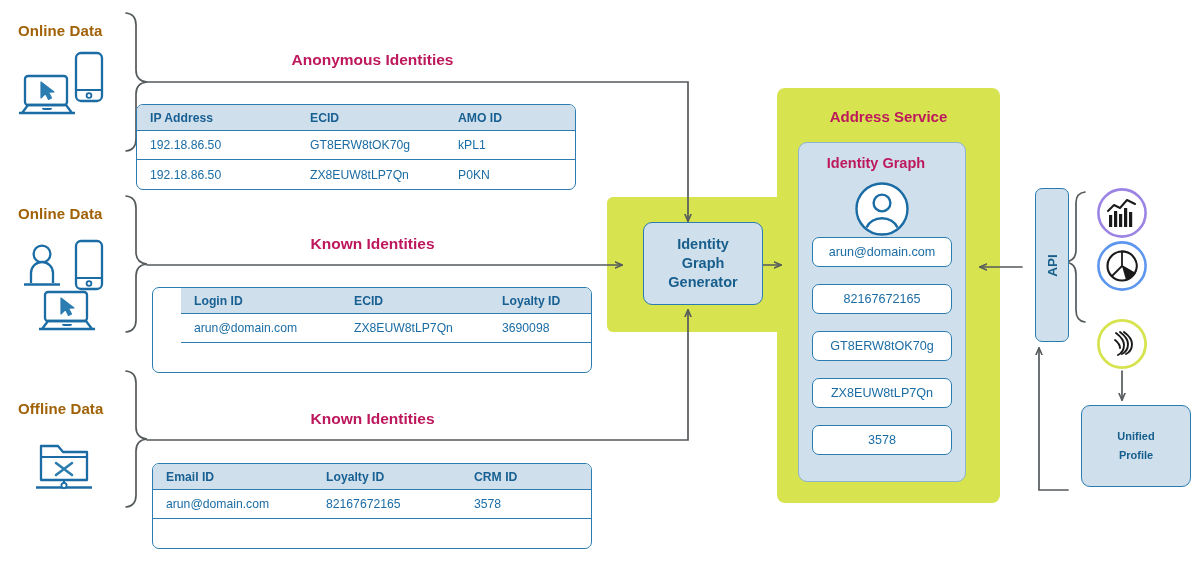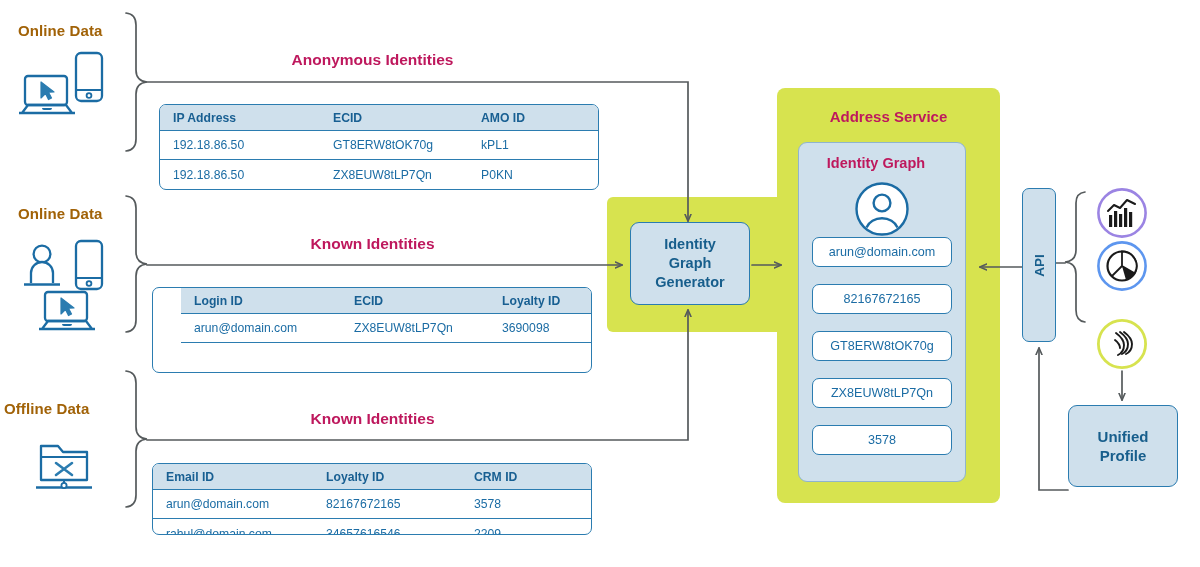--- a/index.html
+++ b/index.html
@@ -22,21 +22,21 @@
   .tbl .row.body{border-bottom:1.4px solid #2b7cb0;}
   .tbl .row.body.last{border-bottom:none;}
   .tbl .c{font-size:12.2px;color:#1b6ca4;padding-left:13px;box-sizing:border-box;
           white-space:nowrap;overflow:hidden;}
   .tbl .row.hdr .c{font-weight:bold;color:#185f92;}
   .c1{width:160px;} .c2{width:148px;} .c3{flex:1;}
 
   
   .bbox{position:absolute;background:#cfe0ec;border:1.7px solid #2b7cb0;
         border-radius:9px;box-sizing:border-box;display:flex;align-items:center;
-        justify-content:center;text-align:center;color:#175e8c;font-weight:bold;}
+        justify-content:center;text-align:center;color:#175e8c;font-weight:bold;margin-left:13px;}
 
   .pill{position:absolute;background:#ffffff;border:1.7px solid #2b7cb0;
         border-radius:7px;box-sizing:border-box;display:flex;align-items:center;
         justify-content:center;color:#1b6ca4;font-size:12.6px;}
 
   .greenblk{position:absolute;background:#d7e34f;}
 
   svg{display:block;overflow:visible;}
 </style>
 </head>
@@ -90,21 +90,21 @@
   </svg>
 
   <svg class="abs" style="left:74px;top:51px;width:30px;height:52px;" viewBox="0 0 30 52">
     <rect x="2" y="2" width="26" height="48" rx="5" fill="#fff" stroke="#1b6ca4" stroke-width="2.3"></rect>
     <line x1="2" y1="39" x2="28" y2="39" stroke="#1b6ca4" stroke-width="2"></line>
     <circle cx="15" cy="44.5" r="2.4" fill="none" stroke="#1b6ca4" stroke-width="1.8"></circle>
   </svg>
 
   <div class="abs sec-title" style="left:175px;top:51px;width:395px;">Anonymous Identities</div>
 
-  <div class="tbl" style="left:159px;top:104px;width:440px;height:86px;">
+  <div class="tbl" style="left:136px;top:104px;width:440px;height:86px;">
     <div class="row hdr">
       <div class="c c1">IP Address</div>
       <div class="c c2">ECID</div>
       <div class="c c3">AMO ID</div>
     </div>
     <div class="row body">
       <div class="c c1">192.18.86.50</div>
       <div class="c c2">GT8ERW8tOK70g</div>
       <div class="c c3">kPL1</div>
     </div>
@@ -144,48 +144,43 @@
       <div class="c c2">ECID</div>
       <div class="c c3">Loyalty ID</div>
     </div>
     <div class="row body">
       <div class="c c1">arun@domain.com</div>
       <div class="c c2">ZX8EUW8tLP7Qn</div>
       <div class="c c3">3690098</div>
     </div>
   </div>
 
-  <div class="abs label-head" style="left:4px;top:400px;">Offline Data</div>
+  <div class="abs label-head" style="left:18px;top:400px;">Offline Data</div>
 
   <svg class="abs" style="left:33px;top:438px;width:62px;height:52px;" viewBox="0 0 62 52">
     <path d="M8,8 L25,8 L30,14 L54,14 L54,42 L8,42 Z" fill="#fff" stroke="#1b6ca4" stroke-width="2.3" stroke-linejoin="round"></path>
     <line x1="8" y1="19" x2="54" y2="19" stroke="#1b6ca4" stroke-width="2"></line>
     <path d="M23,25 L39,37 M39,25 L23,37" stroke="#2b7cb0" stroke-width="2.6" stroke-linecap="round"></path>
     <line x1="31" y1="42" x2="31" y2="46" stroke="#1b6ca4" stroke-width="2"></line>
     <line x1="3" y1="49.5" x2="59" y2="49.5" stroke="#1b6ca4" stroke-width="2.3"></line>
     <circle cx="31" cy="47.5" r="2.6" fill="#fff" stroke="#1b6ca4" stroke-width="1.8"></circle>
   </svg>
 
   <div class="abs sec-title" style="left:175px;top:410px;width:395px;">Known Identities</div>
 
-  <div class="tbl" style="left:152px;top:463px;width:440px;height:72px;">
+  <div class="tbl" style="left:152px;top:463px;width:440px;height:86px;">
     <div class="row hdr">
       <div class="c c1">Email ID</div>
       <div class="c c2">Loyalty ID</div>
       <div class="c c3">CRM ID</div>
     </div>
     <div class="row body">
       <div class="c c1">arun@domain.com</div>
       <div class="c c2">82167672165</div>
       <div class="c c3">3578</div>
-    </div>
-    <div class="row body last">
-      <div class="c c1">rahul@domain.com</div>
-      <div class="c c2">34657616546</div>
-      <div class="c c3">2209</div>
     </div>
   </div>
 
   <div class="bbox" style="left:630px;top:222px;width:120px;height:83px;font-size:14.5px;line-height:19px;flex-direction:column;">
     <span>Identity</span>
     <span>Graph</span>
     <span>Generator</span>
   </div>
 
   <div class="abs sec-title" style="left:777px;top:108px;width:223px;font-size:15px;">Address Service</div>
@@ -234,18 +229,18 @@
   <svg class="abs" style="left:1096px;top:318px;width:52px;height:52px;" viewBox="0 0 52 52">
     <circle cx="26" cy="26" r="23.6" fill="#fff" stroke="#d7e34f" stroke-width="2.8"></circle>
     <g fill="none" stroke="#1a1a1a" stroke-width="1.9" stroke-linecap="round">
       <path d="M20,15 q8,6 8,12 q0,7 -6,10"></path>
       <path d="M24,14 q8,6 8,12 q0,7 -6,10"></path>
       <path d="M28,14 q8,6 8,12 q0,7 -6,10"></path>
       <path d="M19,22 q5,4 5,8"></path>
     </g>
   </svg>
 
-  <div class="bbox" style="left:1068px;top:405px;width:110px;height:82px;font-size:15px;line-height:19px;flex-direction:column;">
+  <div class="bbox" style="left:1068px;top:405px;width:110px;height:82px;font-size:11px;line-height:19px;flex-direction:column;">
     <span>Unified</span>
     <span>Profile</span>
   </div>
 
 </div>
 
 </body></html>

